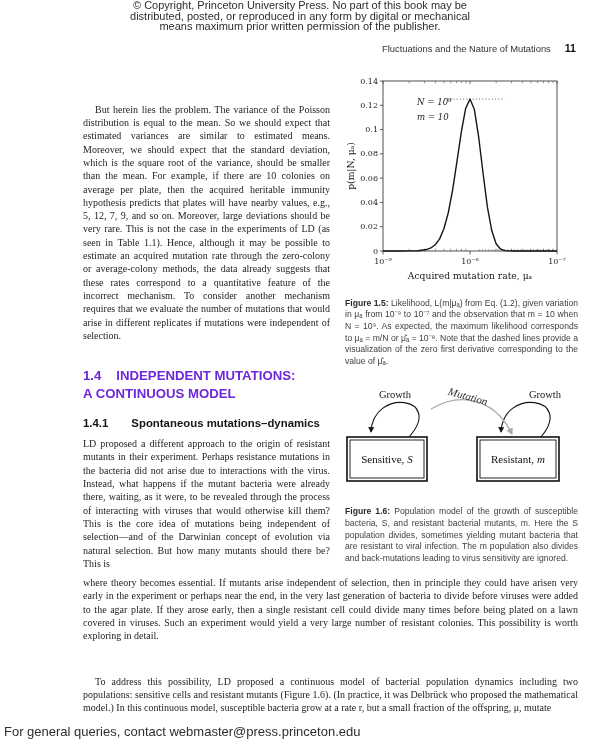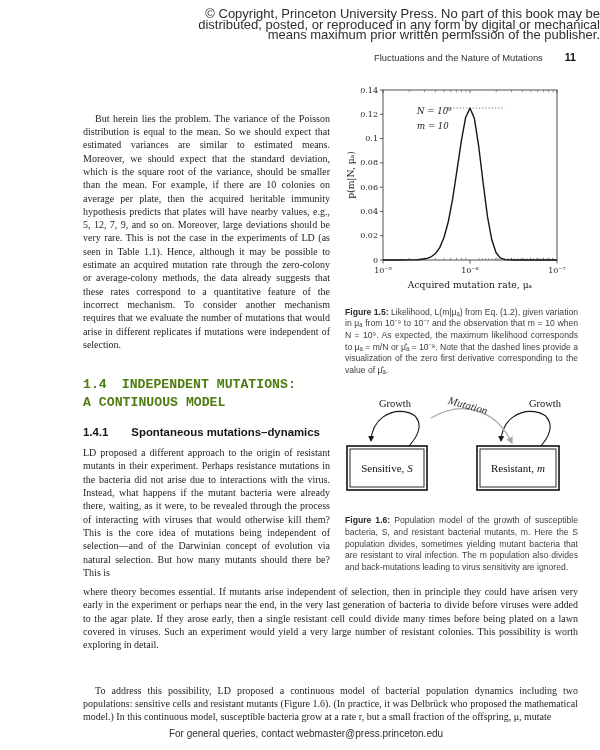--- a/index.html
+++ b/index.html
@@ -1,55 +1,55 @@
 <!DOCTYPE html>
 <html lang="en"><head>
 <meta charset="utf-8">
 <style>
   *{margin:0;padding:0;box-sizing:border-box}
   html,body{width:600px;height:750px}
   body{background:#ffffff;position:relative;overflow:hidden;color:#1d1d1d;
        font-family:"Liberation Serif","DejaVu Serif",serif;}
-  .copyright{padding-top:9px;text-align:right;
+  .copyright{text-align:center;
     font-family:"Liberation Sans","DejaVu Sans",sans-serif;
-    font-size:13px;line-height:10.6px;color:#2e2e2e;}
+    font-size:11px;line-height:10.6px;color:#2e2e2e;}
   .runhead{display:flex;justify-content:flex-end;align-items:baseline;
     margin:10px 24px 0 0;font-family:"Liberation Sans","DejaVu Sans",sans-serif;
-    font-size:9.4px;color:#333;gap:8px;}
+    font-size:9.4px;color:#333;}
   .runhead .pageno{font-weight:bold;font-size:10.6px;color:#101010;margin-left:14px;}
   .columns{display:flex;margin:17px 22px 0 83px;}
   .leftcol{width:247px;margin-right:15px;}
   .rightcol{width:233px;}
   p.body{font-size:10px;line-height:13.3px;text-align:justify;
     hyphens:auto;-webkit-hyphens:auto;color:#1d1d1d;}
   p.indent{text-indent:12px;margin-top:32px;}
-  .section-head{font-family:Liberation Mono, monospace;font-weight:bold;
-    font-size:13.2px;line-height:17.5px;color:#4d7c0f;margin:25px 0 9px;}
+  .section-head{font-family:Liberation Sans, sans-serif;font-weight:bold;
+    font-size:13.2px;line-height:17.5px;color:#6d28d9;margin:25px 0 9px;}
   .section-head .num{margin-right:15px;}
   .subsection-head{font-family:"Liberation Sans","DejaVu Sans",sans-serif;font-weight:bold;
     font-size:11.4px;line-height:14px;color:#161616;margin:14px 0 7px;}
   .subsection-head .num{margin-right:23px;}
   .fullwidth{margin:6px 22px 0 83px;width:495px;}
   .caption{font-family:Liberation Sans, sans-serif;
     font-size:8.6px;line-height:11.6px;color:#3d3d3d;text-align:justify;
     margin-top:9px;}
   .caption b{color:#2a2a2a;}
   figure{margin:0 0 20px 0;}
   #chart-svg .tick{font-family:"DejaVu Serif",serif;font-size:8px;fill:#222;}
   #chart-svg .axlabel{font-family:"DejaVu Serif",serif;font-size:9.2px;fill:#1a1a1a;}
   #chart-svg .ann{font-family:"DejaVu Serif",serif;font-style:italic;font-size:8.6px;fill:#222;}
   #diagram-svg .dgrowth{font-family:"Liberation Serif","DejaVu Serif",serif;font-size:10.5px;fill:#141414;}
   #diagram-svg .dmut{font-family:"Liberation Serif","DejaVu Serif",serif;font-style:italic;font-size:11px;fill:#2b2b2b;}
   #diagram-svg .dlabel{font-family:"Liberation Serif","DejaVu Serif",serif;font-size:11px;fill:#111;}
   #diagram-svg .loop{fill:none;stroke:#161616;stroke-width:1.1;}
   #diagram-svg .mut{fill:none;stroke:#a8a8a8;stroke-width:1.2;}
   #diagram-svg .dbox{fill:#fff;stroke:#111;stroke-width:1.6;}
   #diagram-svg .dboxi{fill:none;stroke:#111;stroke-width:0.9;}
-  .footer{position:absolute;left:12px;right:0;bottom:11px;text-align:center;
-    font-family:"Liberation Sans","DejaVu Sans",sans-serif;font-size:10px;color:#2e2e2e;}
+  .footer{position:absolute;left:4px;right:0;bottom:11px;text-align:left;
+    font-family:"Liberation Sans","DejaVu Sans",sans-serif;font-size:13px;color:#2e2e2e;}
 </style>
 </head>
 <body>
 
 <div class="copyright">
   <div>© Copyright, Princeton University Press. No part of this book may be</div>
   <div>distributed, posted, or reproduced in any form by digital or mechanical</div>
   <div>means maximum prior written permission of the publisher.</div>
 </div>
 

